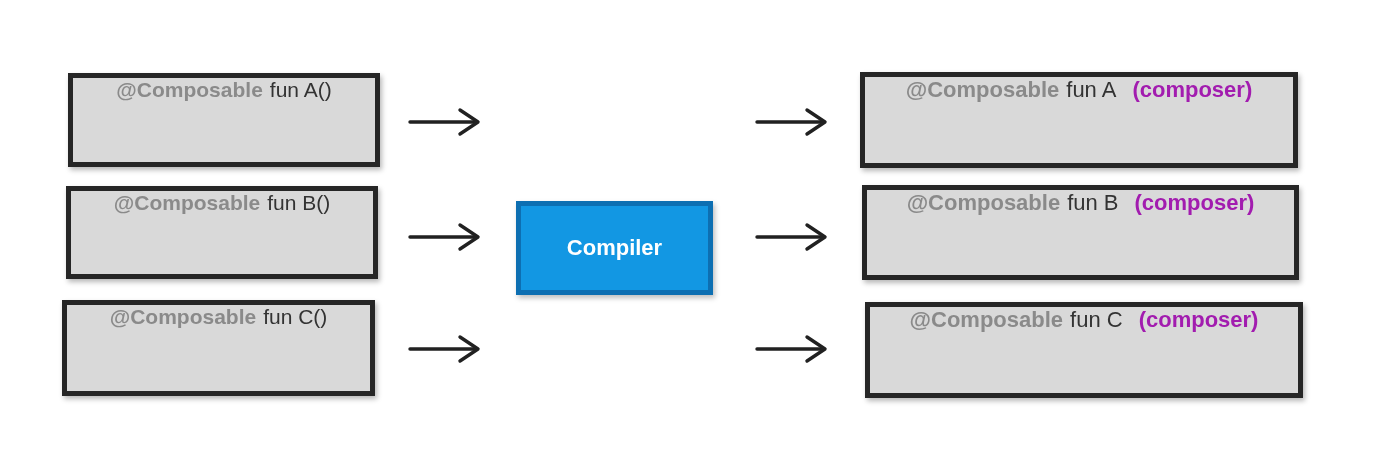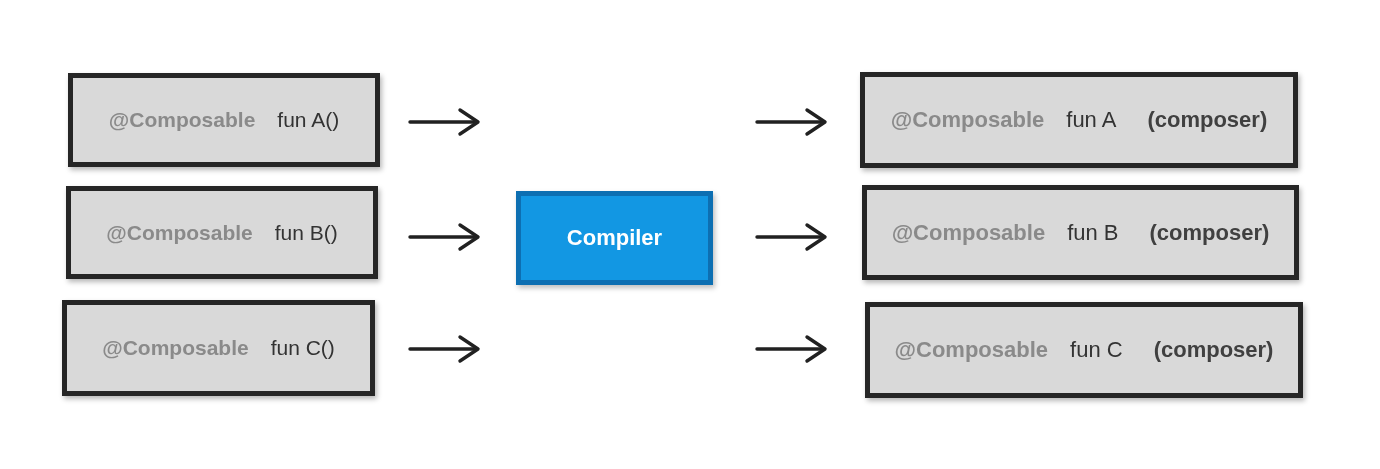--- a/index.html
+++ b/index.html
@@ -15,53 +15,52 @@
     background: #ffffff;
     overflow: hidden;
   }
   .gbox {
     position: absolute;
     box-sizing: border-box;
     background: #d9d9d9;
     border: 5px solid #262626;
     box-shadow: 2px 3px 5px rgba(0,0,0,0.28);
     display: flex;
-    align-items: center;
+    align-items: flex-start;
     justify-content: center;
     white-space: nowrap;
-    gap: 15px;
   }
   .gbox .ann {
     color: #8a8a8a;
     font-weight: 700;
     margin-right: 7px;
   }
   .gbox .code {
     color: #333333;
     font-weight: 400;
   }
   .gbox .param {
-    color: #404040;
+    color: #a21caf;
     font-weight: 800;
     margin-left: 16px;
   }
   .src { font-size: 21px; }
   .out { font-size: 22px; }
 
   .src-a { left: 68px;  top: 73px;  width: 312px; height: 94px; }
   .src-b { left: 66px;  top: 186px; width: 312px; height: 93px; }
   .src-c { left: 62px;  top: 300px; width: 313px; height: 96px; }
 
   .out-a { left: 860px; top: 72px;  width: 438px; height: 96px; }
   .out-b { left: 862px; top: 185px; width: 437px; height: 95px; }
   .out-c { left: 865px; top: 302px; width: 438px; height: 96px; }
 
   .compiler {
     position: absolute;
-    left: 516px; top: 191px; width: 197px; height: 94px;
+    left: 516px; top: 201px; width: 197px; height: 94px;
     box-sizing: border-box;
     background: #1297e3;
     border: 5px solid #0d6fb2;
     box-shadow: 2px 3px 5px rgba(0,0,0,0.25);
     display: flex;
     align-items: center;
     justify-content: center;
   }
   .compiler .label {
     color: #ffffff;

